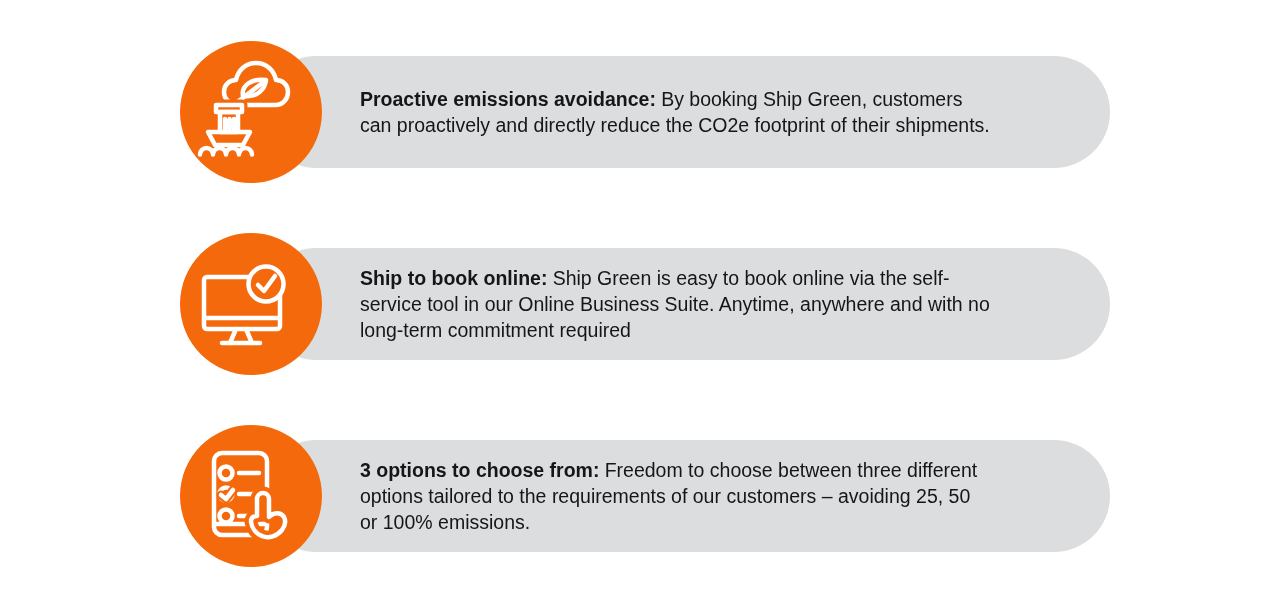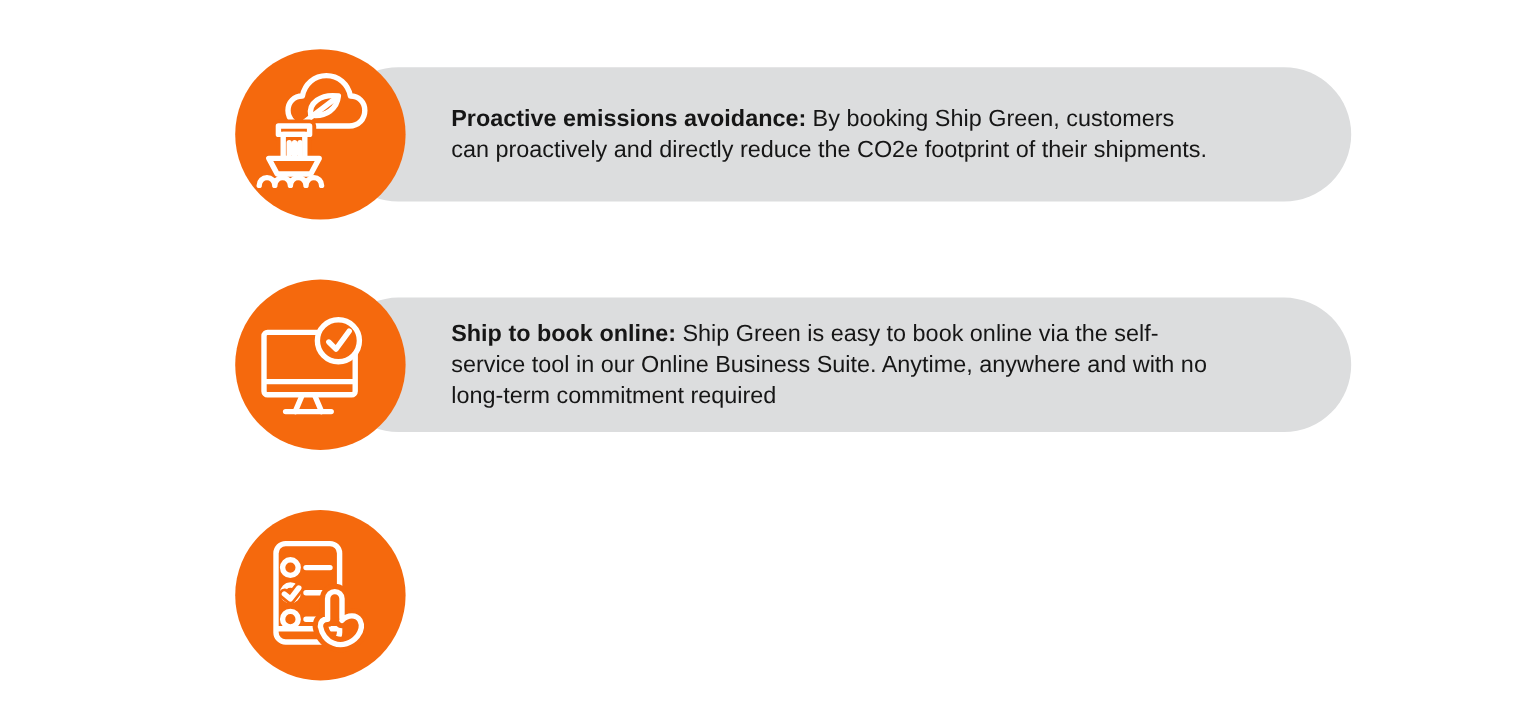--- a/index.html
+++ b/index.html
@@ -4,21 +4,21 @@
 <style>
   html, body { margin: 0; padding: 0; background: #ffffff; }
   .canvas {
     position: relative;
     width: 1280px;
     height: 607px;
     background: #ffffff;
     overflow: hidden;
     font-family: "Liberation Sans", sans-serif;
   }
-  .feature-row { position: absolute; left: 16px; width: 1036px; height: 164px; }
+  .feature-row { position: absolute; left: 0; width: 1036px; height: 164px; }
   .row-1 { top: 30px; }
   .row-2 { top: 222px; }
   .row-3 { top: 414px; }
 
   .pill {
     position: absolute;
     left: 260px;
     top: 26px;
     width: 850px;
     height: 112px;
@@ -111,20 +111,27 @@
         <path d="M42 110 H80"></path>
 
         <circle cx="86" cy="51" r="17.5" fill="#F5690D"></circle>
         <path d="M78 52 L84 58 L95 43"></path>
       </svg>
     </div>
   </section>
 
   <section class="feature-row row-3">
     <div class="gap-ring"></div>
+    <div class="pill">
+      <p class="feature-text">
+        <span class="feature-title">3 options to choose from:</span><span class="feature-body">Freedom to choose between three different
+options tailored to the requirements of our customers – avoiding 25, 50
+or 100% emissions.</span>
+      </p>
+    </div>
     <div class="icon-circle">
       <svg width="142" height="142" viewBox="0 0 142 142" fill="none" stroke="#FFFFFF" stroke-width="4.5" stroke-linecap="round" stroke-linejoin="round">
 
         <rect x="34" y="28" width="53" height="82" rx="8"></rect>
         <path d="M36 99 H85"></path>
 
         <circle cx="46" cy="48" r="6.5"></circle>
         <circle cx="46" cy="69" r="6.5"></circle>
         <circle cx="46" cy="91" r="6.5"></circle>
         <path d="M59 48 H79 M59 69 H79 M59 91 H68"></path>

